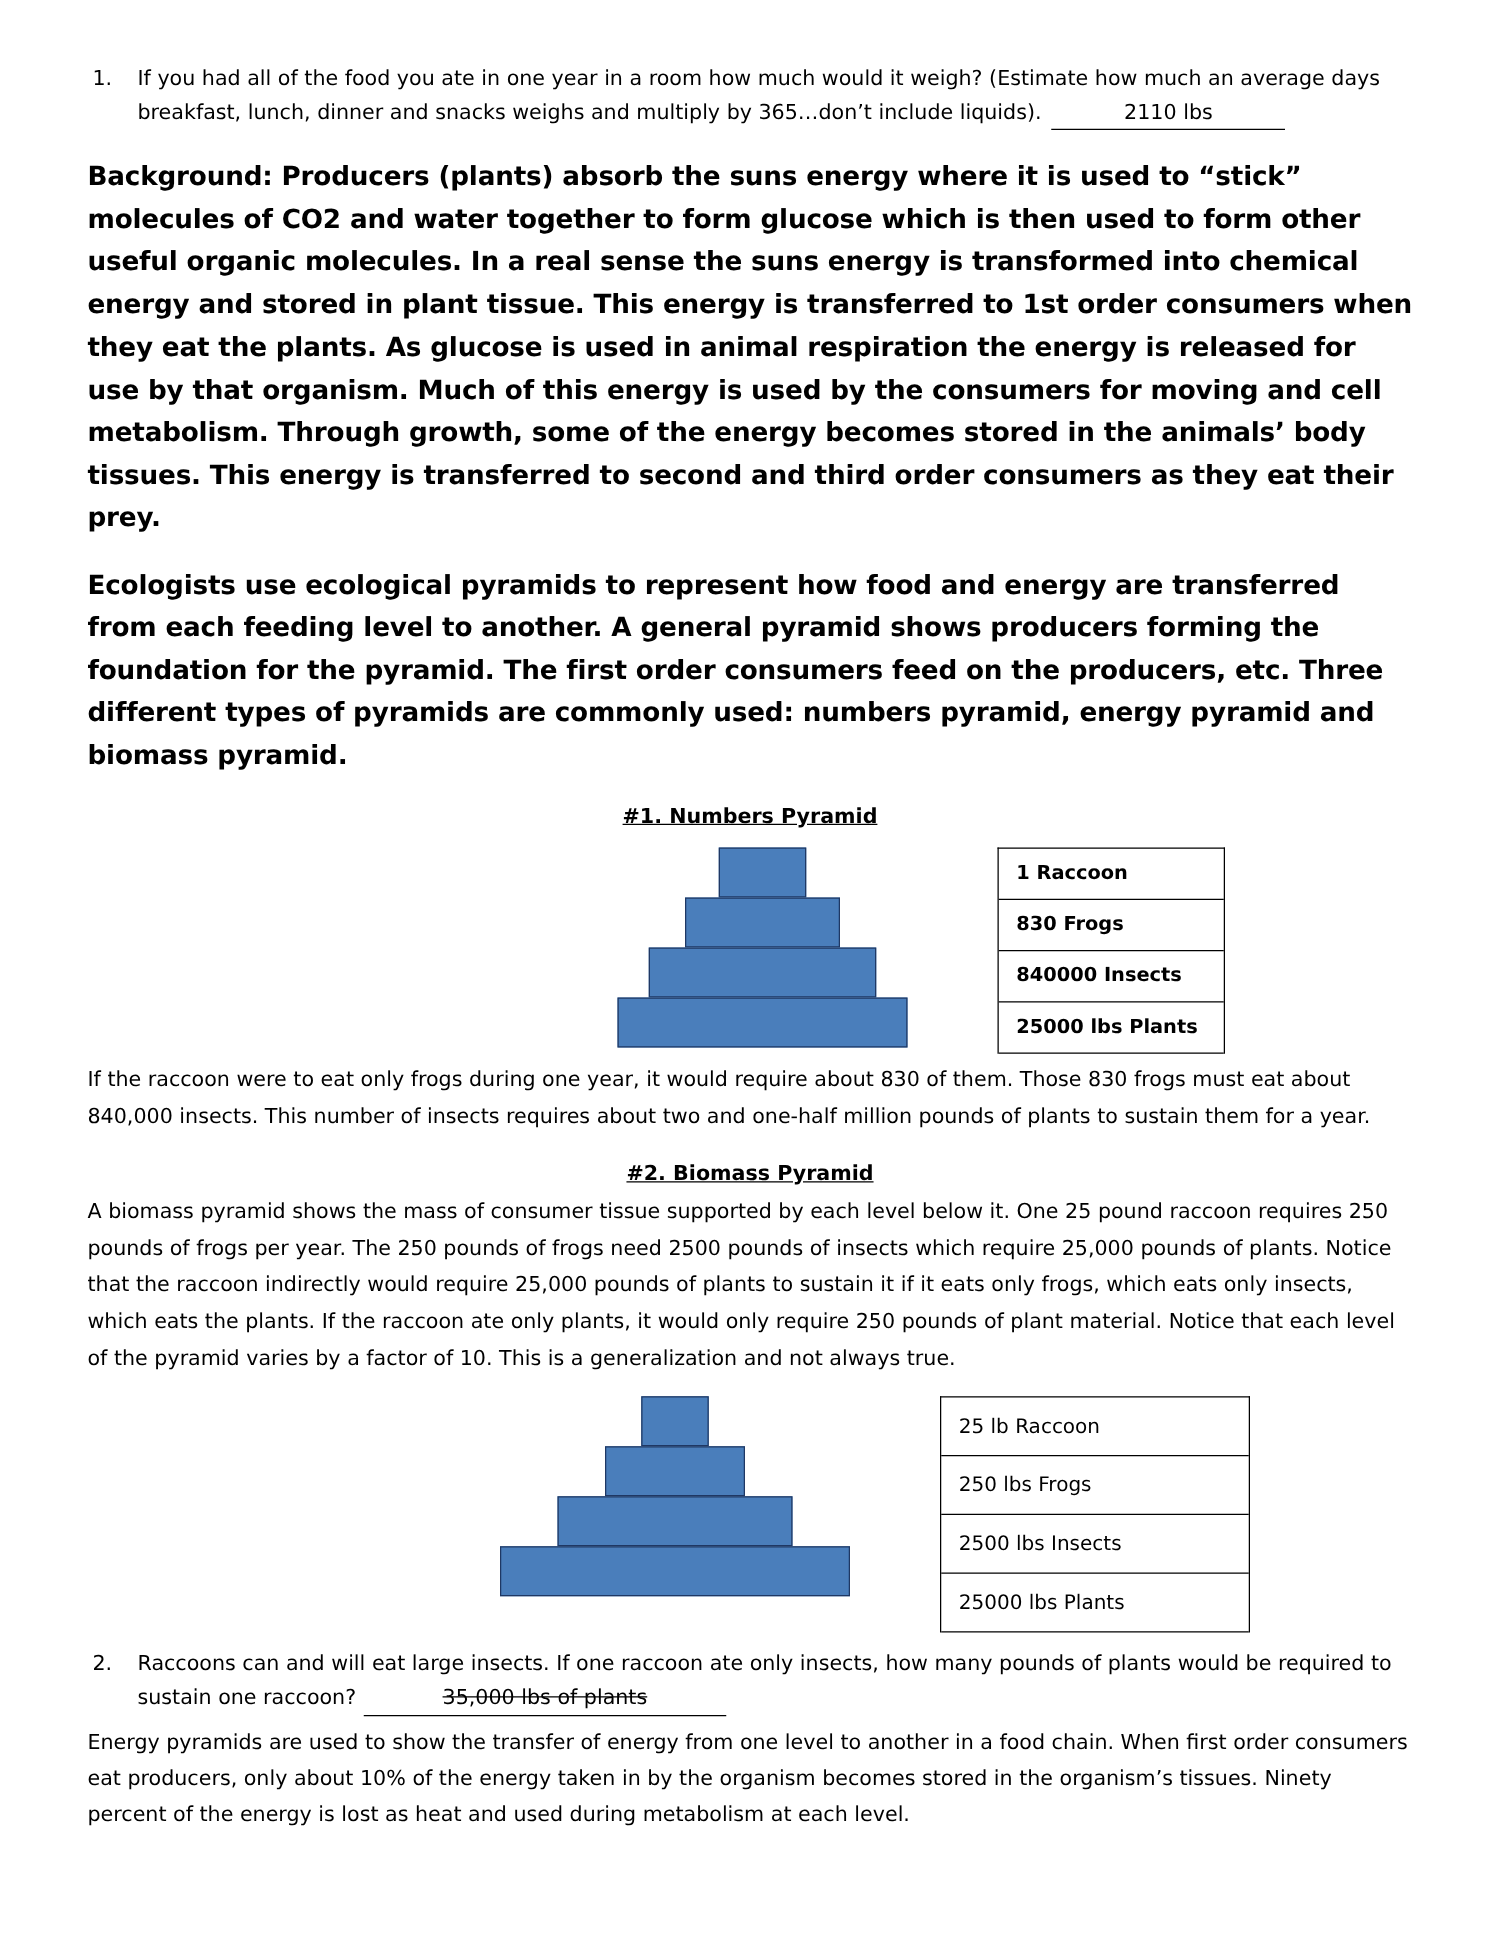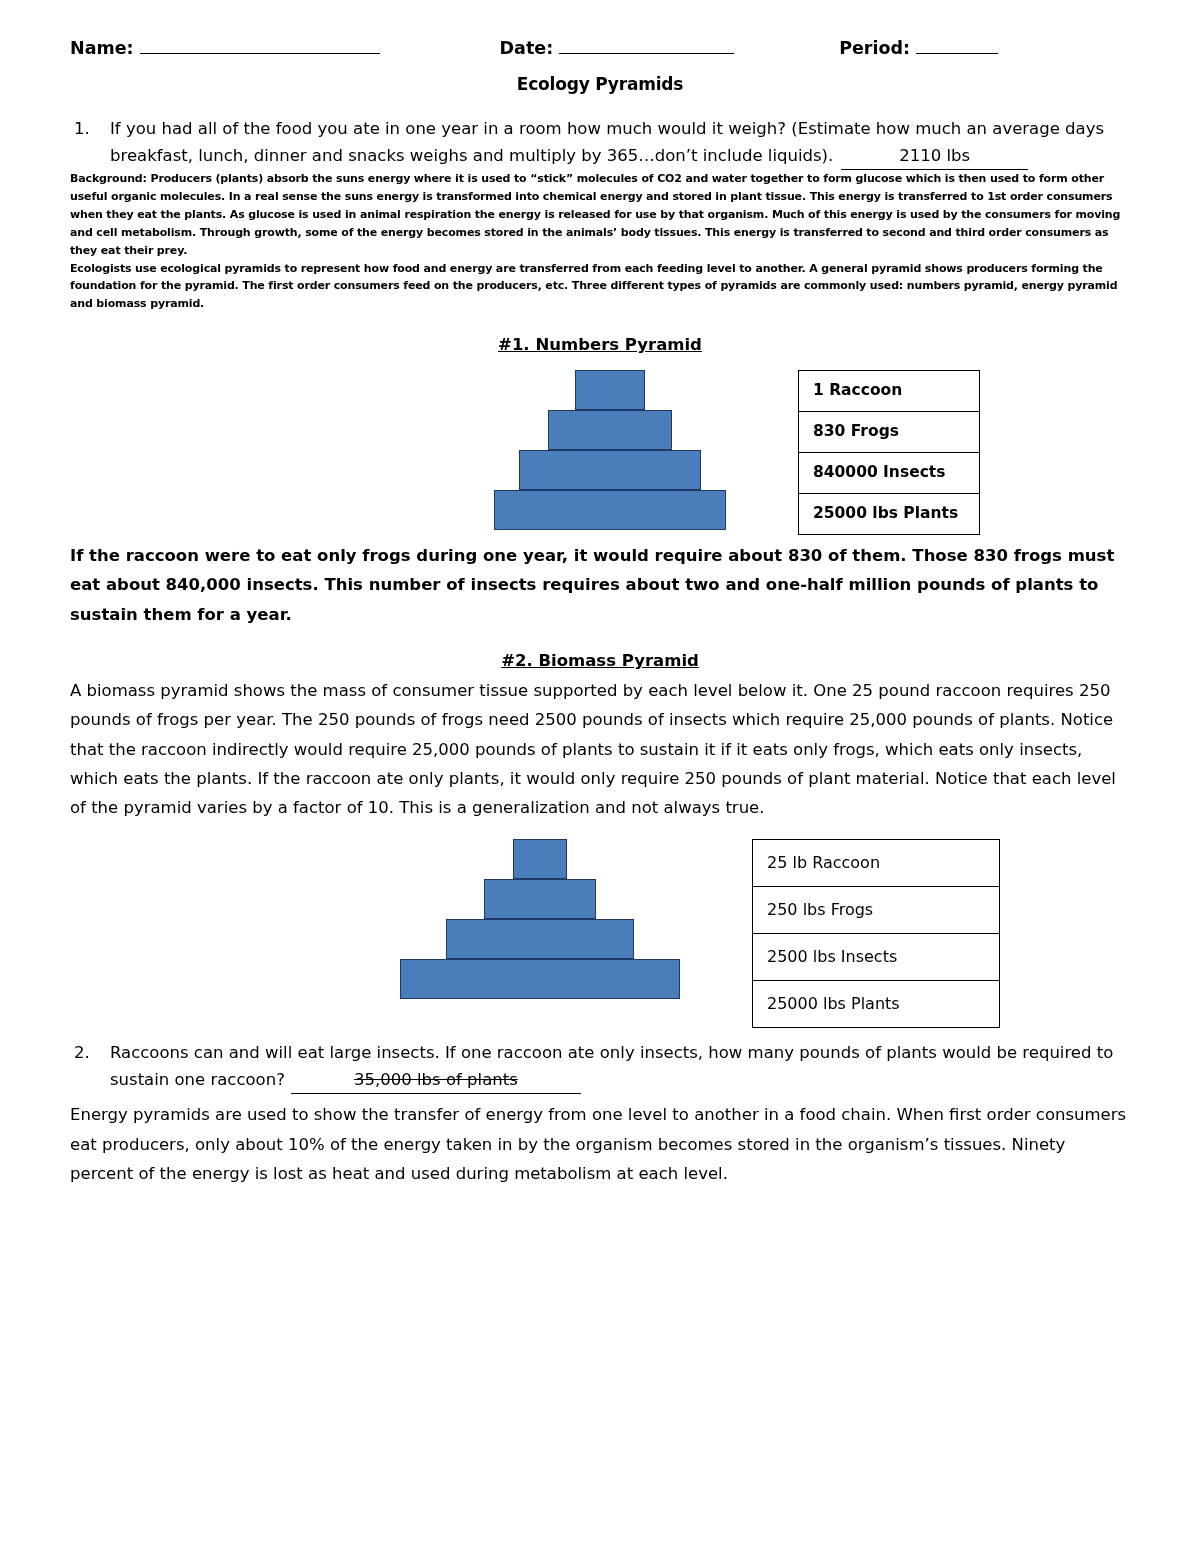--- a/index.html
+++ b/index.html
@@ -69,22 +69,23 @@
     min-width: 175px;
     text-align: center;
     padding: 0 6px 0 6px;
     margin-left: 8px;
     font-size: 16.5px;
   }
 
   
   .bold-para {
     font-weight: bold;
-    font-size: 11px;
+    font-size: 21px;
     line-height: 1.62;
+    margin-top: 20px;
     letter-spacing: -0.15px;
   }
 
   
   .section-head {
     font-size: 16.5px;
     font-weight: bold;
     text-decoration: underline;
     margin-top: 22px;
     text-align: center;
@@ -149,35 +150,21 @@
     text-align: center;
     margin-left: 6px;
     font-size: 16.5px;
   }
 </style>
 </head>
 <body>
 
 <div class="page">
 
-  <div class="header-row">
-    <span class="header-field">
-      <span class="header-label">Name:</span><span class="rule name"></span>
-    </span>
-    <span class="hspacer-1"></span>
-    <span class="header-field">
-      <span class="header-label">Date:</span><span class="rule date"></span>
-    </span>
-    <span class="hspacer-2"></span>
-    <span class="header-field">
-      <span class="header-label">Period:</span><span class="rule period"></span>
-    </span>
-  </div>
-
-  <div class="doc-title">Ecology Pyramids</div>
+
 
   <div class="q-item">
     <div class="q-num">1.</div>
     <div class="q-body">
       <span>If you had all of the food you ate in one year in a room how much would it weigh? (Estimate how much an average days breakfast, lunch, dinner and snacks weighs and multiply by 365…don’t include liquids).</span><span class="answer-blank">2110 lbs</span>
     </div>
   </div>
 
   <div class="bold-para">Background:  Producers (plants) absorb the suns energy where it is used to “stick” molecules of CO2 and water together to form glucose which is then used to form other useful organic molecules.  In a real sense the suns energy is transformed into chemical energy and stored in plant tissue.  This energy is transferred to 1st order consumers when they eat the plants.  As glucose is used in animal respiration the energy is released for use by that organism. Much of this energy is used by the consumers for moving and cell metabolism. Through growth, some of the energy becomes stored in the animals’ body tissues. This energy is transferred to second and third order consumers as they eat their prey.</div>
   <div class="bold-para">Ecologists use ecological pyramids to represent how food and energy are transferred from each feeding level to another. A general pyramid shows producers forming the foundation for the pyramid. The first order consumers feed on the producers, etc. Three different types of pyramids are commonly used: numbers pyramid, energy pyramid and biomass pyramid.</div>
@@ -193,21 +180,21 @@
       <div class="tier" style="width:232px;height:40px;"></div>
     </div>
     <div class="legend" id="numbers-legend">
       <div class="legend-row">1 Raccoon</div>
       <div class="legend-row">830 Frogs</div>
       <div class="legend-row">840000 Insects</div>
       <div class="legend-row">25000 lbs Plants</div>
     </div>
   </div>
 
-  <div class="body-para spaced" style="font-weight:bold;">If the raccoon were to eat only frogs during one year, it would require about 830 of them. Those 830 frogs must eat about 840,000 insects. This number of insects requires about two and one-half million pounds of plants to sustain them for a year.</div>
+  <div class="body-para spaced" style="">If the raccoon were to eat only frogs during one year, it would require about 830 of them. Those 830 frogs must eat about 840,000 insects. This number of insects requires about two and one-half million pounds of plants to sustain them for a year.</div>
 
   <div class="section-head">#2.  Biomass Pyramid</div>
   <div class="body-para spaced">A biomass pyramid shows the mass of consumer tissue supported by each level below it. One 25 pound raccoon requires 250 pounds of frogs per year. The 250 pounds of frogs need 2500 pounds of insects which require 25,000 pounds of plants. Notice that the raccoon indirectly would require 25,000 pounds of plants to sustain it if it eats only frogs, which eats only insects, which eats the plants. If the raccoon ate only plants, it would only require 250 pounds of plant material. Notice that each level of the pyramid varies by a factor of 10. This is a generalization and not always true.</div>
 
   <div class="pyramid-block">
     <div class="lead" style="width:290px;"></div>
     <div class="pyramid" id="biomass-pyramid">
       <div class="tier" style="width:54px;height:40px;"></div>
       <div class="tier" style="width:112px;height:40px;"></div>
       <div class="tier" style="width:188px;height:40px;"></div>

